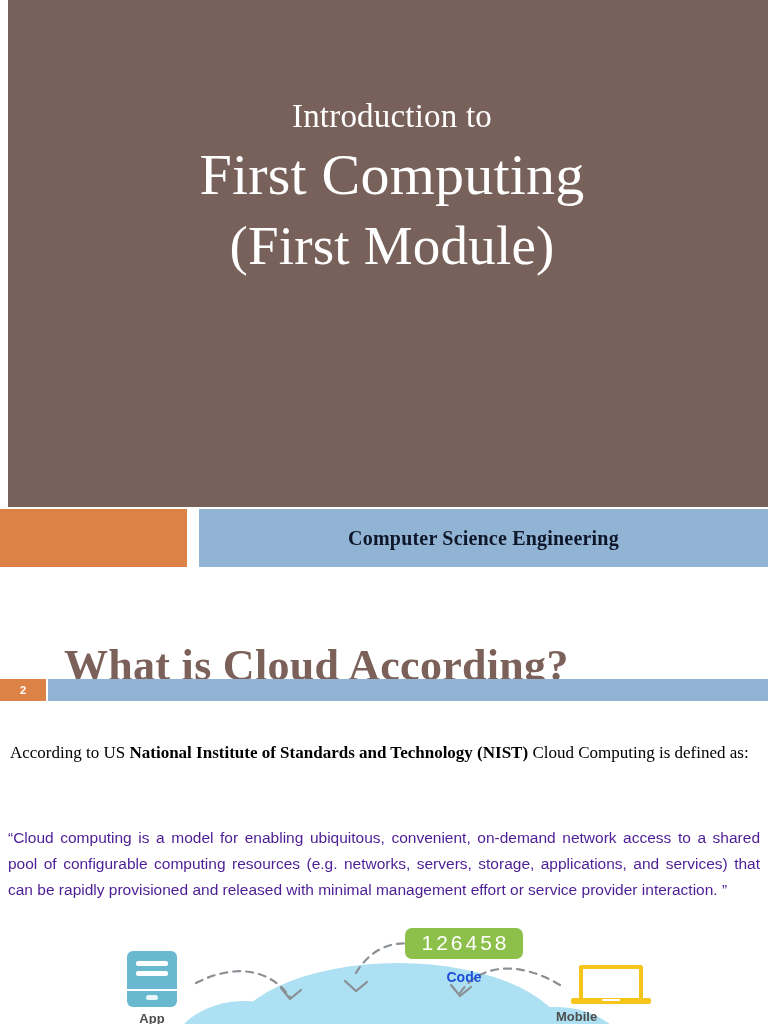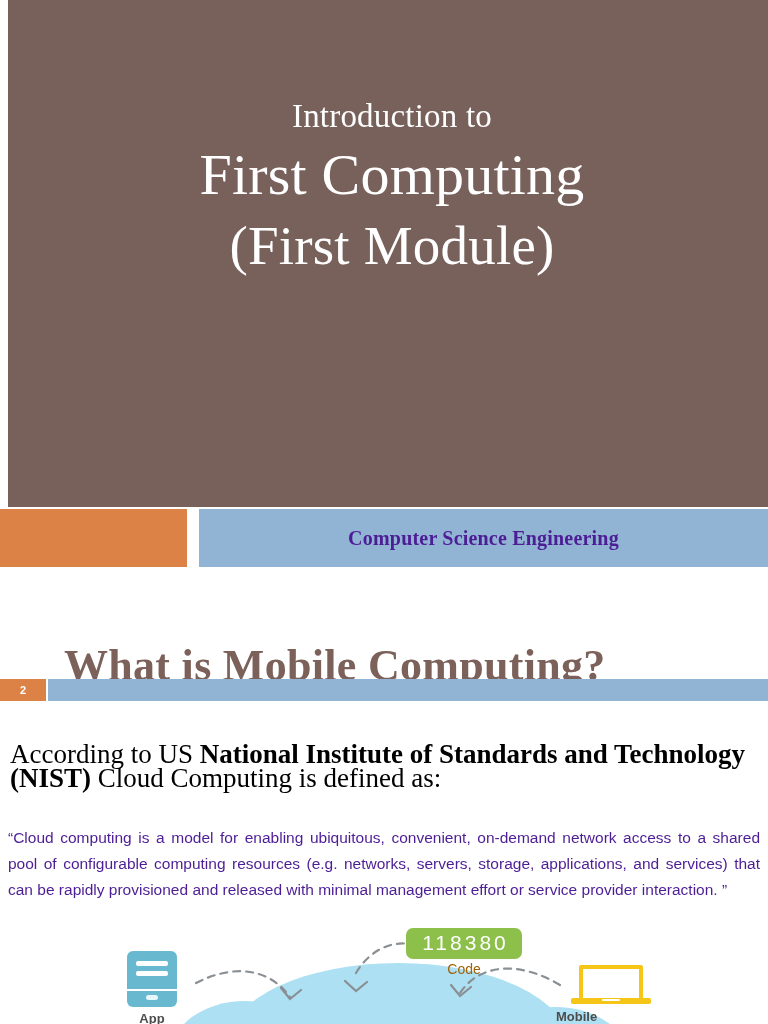--- a/index.html
+++ b/index.html
@@ -77,21 +77,21 @@
     height: 58px;
     background: #92b4d4;
     display: flex;
     align-items: center;
     justify-content: center;
   }
   .footer-banner-text {
     font-family: "Liberation Serif", serif;
     font-weight: bold;
     font-size: 20px;
-    color: #4c1d95;
+    color: #0f172a;
     letter-spacing: 0.2px;
   }
 
   
   .content-slide {
     position: absolute;
     left: 0;
     top: 569px;
     width: 768px;
     height: 455px;
@@ -137,22 +137,22 @@
     height: 22px;
     background: #92b4d4;
   }
 
   .intro-para {
     position: absolute;
     left: 10px;
     top: 146px;
     width: 748px;
     font-family: "Liberation Serif", serif;
-    font-size: 27px;
-    line-height: 24px;
+    font-size: 17px;
+    line-height: 41px;
     color: #000000;
   }
   .intro-para b { font-weight: bold; }
 
   .quote-para {
     position: absolute;
     left: 8px;
     top: 240px;
     width: 752px;
     font-family: "Liberation Sans", sans-serif;
@@ -264,25 +264,25 @@
     display: inline-block;
     background: #8cc04a;
     color: #ffffff;
     font-family: "Liberation Sans", sans-serif;
     font-size: 21px;
     letter-spacing: 3px;
     padding: 3px 13px 4px 16px;
     border-radius: 7px;
   }
   .code-label {
-    margin-top: 2px;
+    margin-top: 10px;
     font-family: "Liberation Sans", sans-serif;
-    font-weight: normal;
+    font-weight: bold;
     font-size: 14px;
-    color: #a16207;
+    color: #1d4ed8;
   }
 
   .node-mobile {
     position: absolute;
     left: 556px;
     top: 40px;
     width: 110px;
     text-align: left;
   }
   .laptop-icon {
@@ -336,21 +336,21 @@
 
 <div class="footer-bars">
   <div class="footer-accent"></div>
   <div class="footer-banner">
     <span class="footer-banner-text">Computer Science Engineering</span>
   </div>
 </div>
 
 <section class="content-slide">
 
-  <h1 class="slide-heading">What is Mobile Computing?</h1>
+  <h1 class="slide-heading">What is Cloud According?</h1>
 
   <div class="pagebar">
     <div class="pagebar-number">2</div>
     <div class="pagebar-rule"></div>
   </div>
 
   <p class="intro-para"><span>According to US </span><b>National Institute of Standards and Technology (NIST)</b><span> Cloud Computing  is defined as:</span></p>
 
   <p class="quote-para">“Cloud computing is a model for enabling ubiquitous, convenient, on-demand network access to a  shared pool of configurable computing resources (e.g. networks, servers, storage, applications,   and services) that can be rapidly provisioned and released with minimal management effort or service provider interaction. ”</p>
 
@@ -378,21 +378,21 @@
         <div class="split"></div>
         <div class="led"></div>
       </div>
       <div class="node-label">
         <div>App</div>
 
       </div>
     </div>
 
     <div class="node-code">
-      <span class="code-badge">118380</span>
+      <span class="code-badge">126458</span>
       <div class="code-label">Code</div>
     </div>
 
     <div class="node-mobile">
       <div class="laptop-icon">
         <div class="screen"></div>
         <div class="base"></div>
         <div class="notch"></div>
       </div>
       <div class="node-label">Mobile</div>

